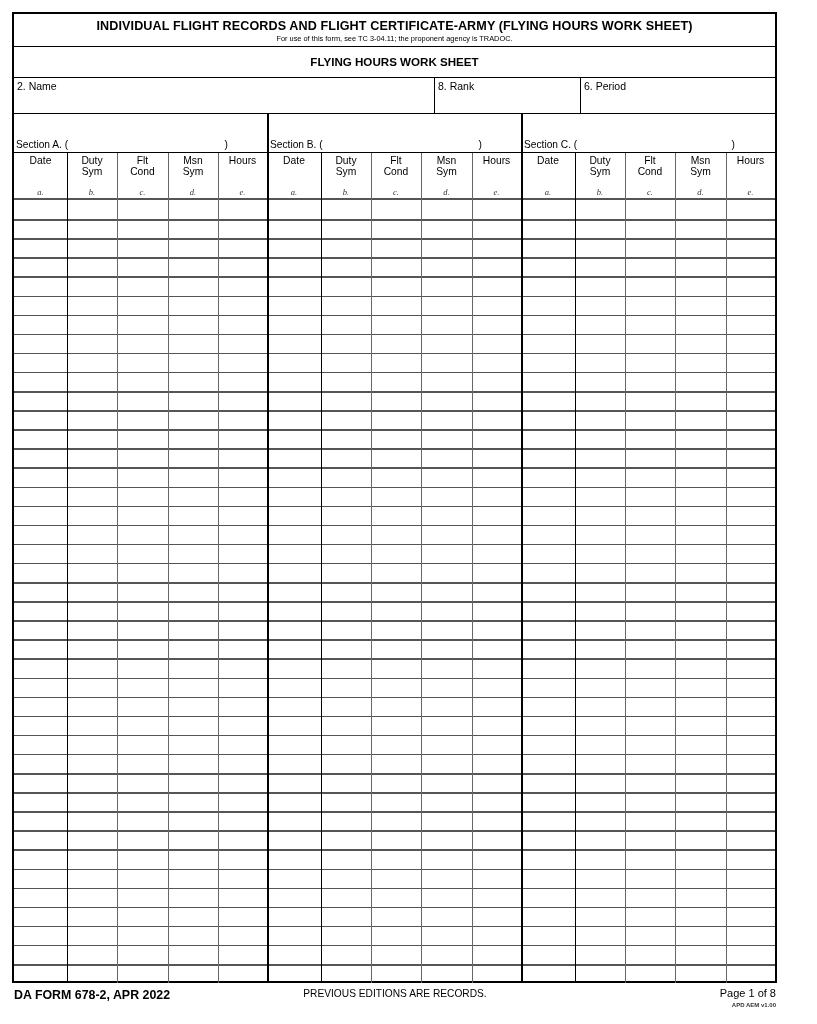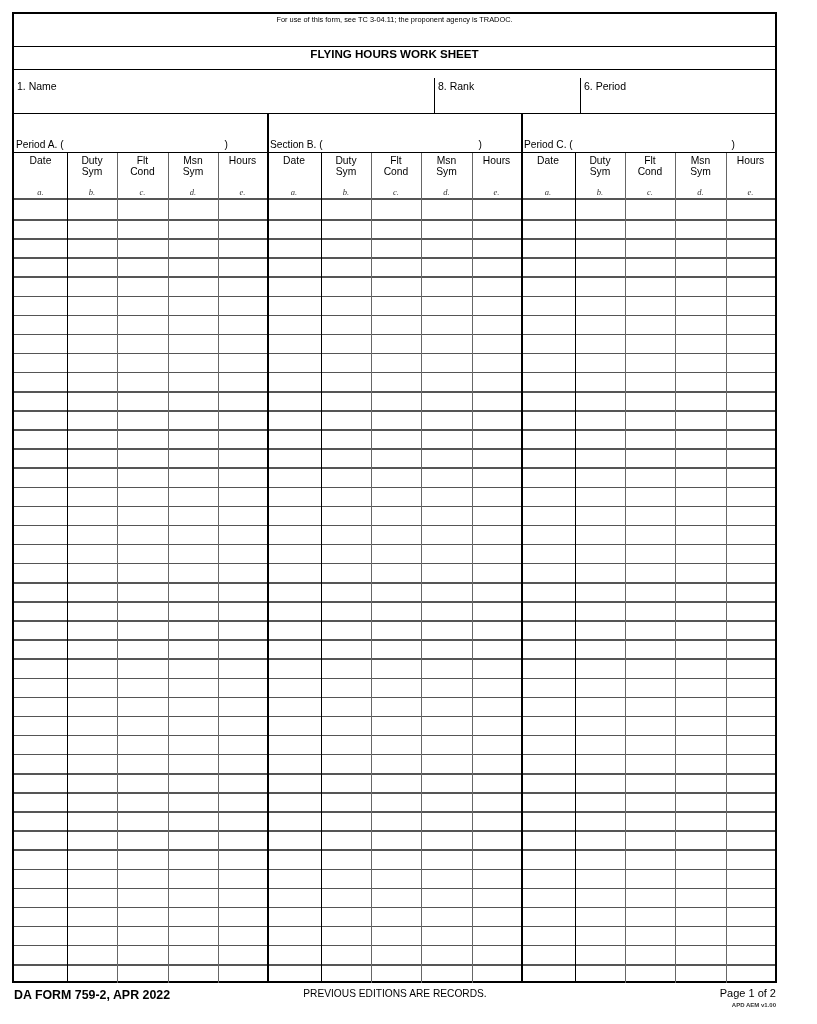--- a/index.html
+++ b/index.html
@@ -1,21 +1,21 @@
 <!DOCTYPE html>
 <html><head>
 <meta charset="utf-8">
 <style>
   html, body { margin: 0; padding: 0; background: #ffffff; }
   body { width: 817px; height: 1024px; position: relative; font-family: "Liberation Sans", sans-serif; color: #000; overflow: hidden; }
   .form { position: absolute; left: 12px; top: 12px; width: 765px; height: 971px; border: 2px solid #000; box-sizing: border-box; }
   .title-row { position: absolute; left: 0; top: 0; width: 761px; height: 33px; border-bottom: 1.5px solid #000; box-sizing: border-box; text-align: center; }
   .title { font-weight: bold; font-size: 12.6px; margin-top: 5px; letter-spacing: 0.1px; }
   .subtitle { font-size: 7.4px; margin-top: 1px; }
-  .ws-row { position: absolute; left: 0; top: 25px; width: 761px; height: 31px; border-bottom: 1.5px solid #000; box-sizing: border-box; text-align: center; }
+  .ws-row { position: absolute; left: 0; top: 33px; width: 761px; height: 31px; border-bottom: 1.5px solid #000; box-sizing: border-box; text-align: center; }
   .ws-title { font-weight: bold; font-size: 11.6px; line-height: 29px; }
   .id-row { position: absolute; left: 0; top: 64px; width: 761px; height: 36px; border-bottom: 1.5px solid #000; box-sizing: border-box; }
   .id-cell { position: absolute; top: 0; height: 35px; box-sizing: border-box; }
   .id-label { font-size: 10.5px; padding: 2px 3px; }
   .id-input { position: absolute; left: 3px; right: 3px; bottom: 2px; height: 14px; border: none; background: transparent; font-size: 10px; font-family: "Liberation Sans", sans-serif; outline: none; }
   .sec-row { position: absolute; left: 0; top: 100px; width: 761px; height: 39px; border-bottom: 1.5px solid #000; box-sizing: border-box; }
   .sec-cell { position: absolute; top: 0; height: 38px; box-sizing: border-box; }
   .sec-label { position: absolute; left: 2px; bottom: 2px; font-size: 10.2px; }
   .sec-close { position: absolute; right: 40px; bottom: 2px; font-size: 10.2px; }
   .sec-input { position: absolute; left: 62px; right: 50px; bottom: 2px; height: 13px; border: none; background: transparent; font-size: 10px; font-family: "Liberation Sans", sans-serif; outline: none; }
@@ -30,54 +30,55 @@
   .footer-left { position: absolute; left: 14px; top: 988px; font-weight: bold; font-size: 12.4px; }
   .footer-mid { position: absolute; left: 0; width: 790px; top: 988px; text-align: center; font-size: 10.2px; }
   .footer-right { position: absolute; right: 41px; top: 987px; font-size: 11px; text-align: right; }
   .footer-code { position: absolute; right: 41px; top: 1002px; font-size: 6px; font-weight: bold; color: #333; }
 </style>
 </head>
 <body>
 
 <div class="form">
   <div class="title-row">
+    <div class="title">INDIVIDUAL FLIGHT RECORDS AND FLIGHT CERTIFICATE-ARMY (FLYING HOURS WORK SHEET)</div>
     <div class="subtitle">For use of this form, see TC 3-04.11; the proponent agency is TRADOC.</div>
   </div>
   <div class="ws-row">
     <div class="ws-title">FLYING HOURS WORK SHEET</div>
   </div>
 
   <div class="id-row">
     <div class="id-cell" style="left:0;width:421px;border-right:1px solid #000;">
-      <div class="id-label">1.  Name</div>
+      <div class="id-label">2.  Name</div>
       <input class="id-input" value="" style="">
     </div>
     <div class="id-cell" style="left:421px;width:146px;border-right:1px solid #000;">
       <div class="id-label">8.  Rank</div>
       <input class="id-input" value="" style="">
     </div>
     <div class="id-cell" style="left:567px;width:194px;">
       <div class="id-label">6.  Period</div>
       <input class="id-input" value="" style="">
     </div>
   </div>
 
   <div class="sec-row">
     <div class="sec-cell" style="left:0;width:254px;">
-      <span class="sec-label">Period A. (</span>
+      <span class="sec-label">Section A. (</span>
       <input class="sec-input" value="" style="">
       <span class="sec-close">)</span>
     </div>
     <div class="sec-cell" style="left:254px;width:254px;">
       <span class="sec-label">Section B. (</span>
       <input class="sec-input" value="" style="">
       <span class="sec-close">)</span>
     </div>
     <div class="sec-cell" style="left:508px;width:253px;">
-      <span class="sec-label">Period C. (</span>
+      <span class="sec-label">Section C. (</span>
       <input class="sec-input" value="" style="">
       <span class="sec-close">)</span>
     </div>
   </div>
 
   <div class="grid" id="grid" style="height: 830.1px;">
       <div class="col-head" style="left: 0px; width: 53px;">
         <div class="col-name" style="white-space: pre-line;">Date</div>
         <div class="col-letter">a.</div>
       </div>
@@ -812,16 +813,16 @@
       <input class="cell-input" style="left: 408px; width: 49px; top: 813px; height: 16.1px;">
       <input class="cell-input" style="left: 459px; width: 47px; top: 813px; height: 16.1px;">
       <input class="cell-input" style="left: 508px; width: 52px; top: 813px; height: 16.1px;">
       <input class="cell-input" style="left: 562px; width: 48px; top: 813px; height: 16.1px;">
       <input class="cell-input" style="left: 612px; width: 48px; top: 813px; height: 16.1px;">
       <input class="cell-input" style="left: 662px; width: 49px; top: 813px; height: 16.1px;">
       <input class="cell-input" style="left: 713px; width: 47px; top: 813px; height: 16.1px;">
     </div>
 </div>
 
-<div class="footer-left">DA FORM 759-2, APR 2022</div>
+<div class="footer-left">DA FORM 678-2, APR 2022</div>
 <div class="footer-mid">PREVIOUS EDITIONS ARE RECORDS.</div>
-<div class="footer-right">Page 1 of 2</div>
+<div class="footer-right">Page 1 of 8</div>
 <div class="footer-code">APD AEM v1.00</div>
 
 </body></html>

